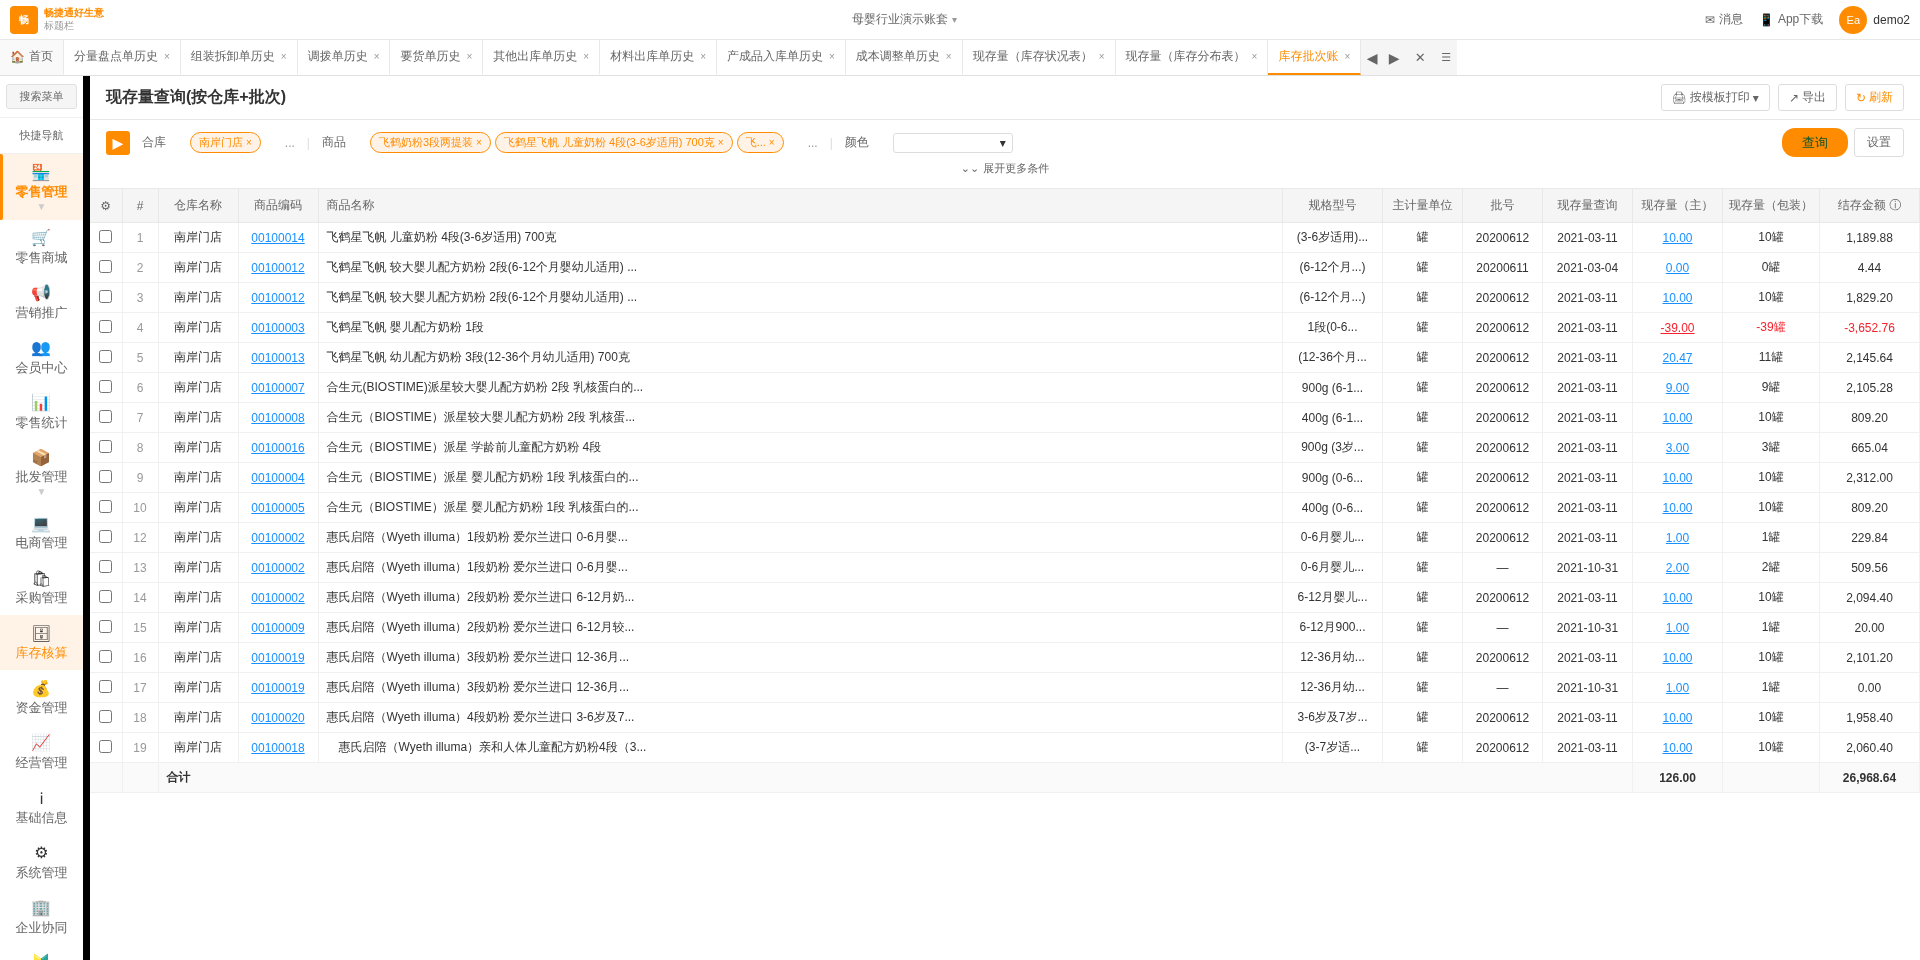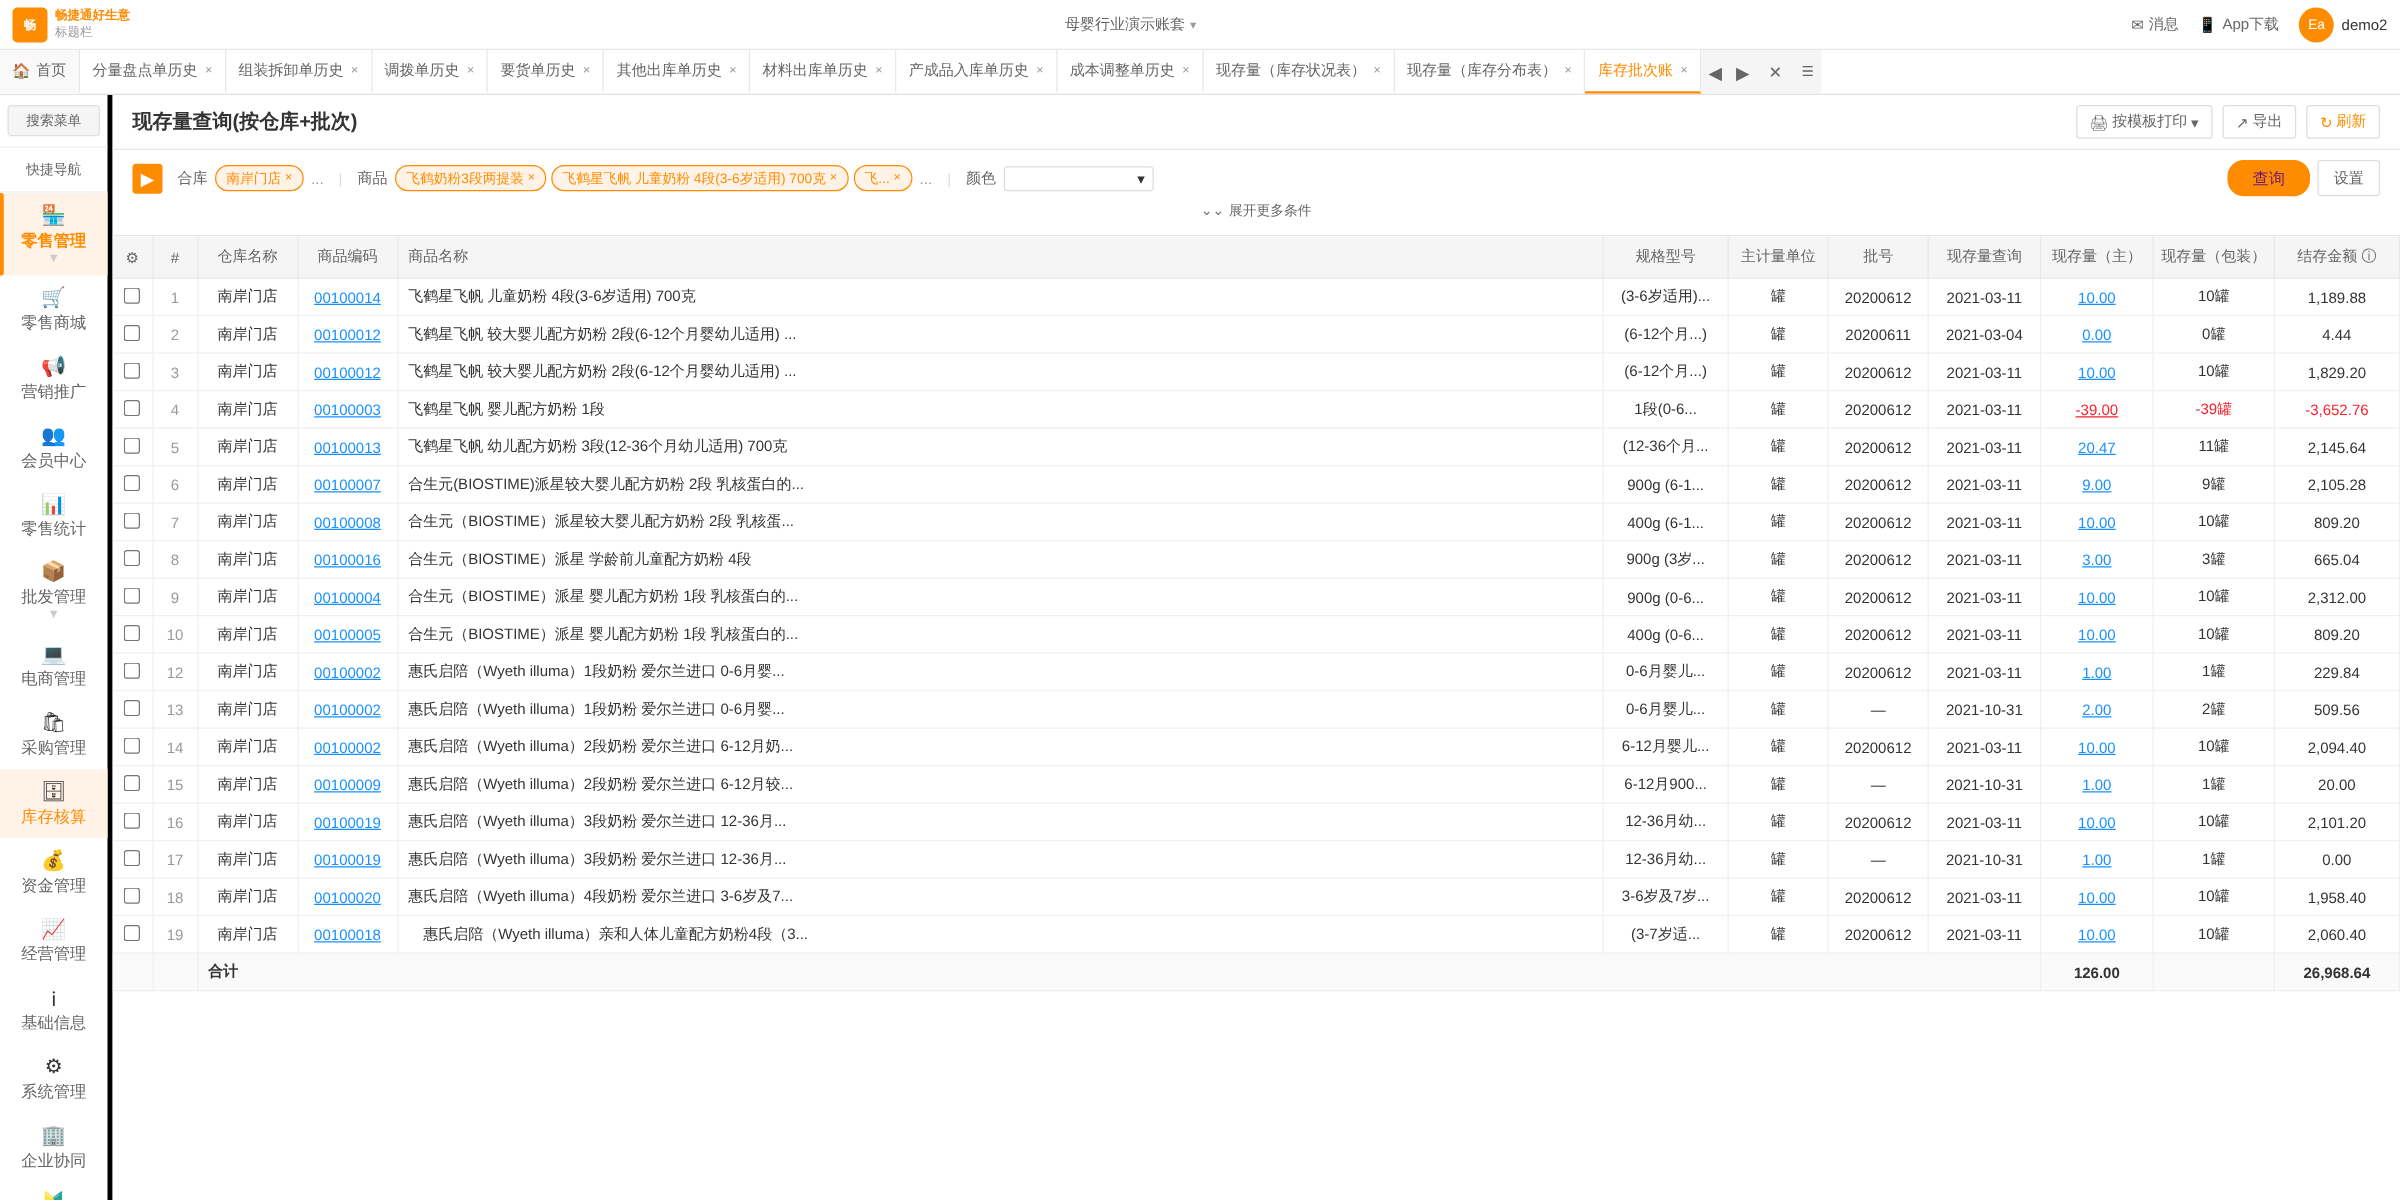--- a/index.html
+++ b/index.html
@@ -22,21 +22,21 @@
     .tab-item.home { color: #666; background: #f9f9f9; }
     .tab-item.active { color: #ff8c00; border-bottom: 2px solid #ff8c00; background: #fff; }
     .tab-item .close-btn { font-size: 10px; color: #999; margin-left: 2px; }
     .tab-nav-btn { display: flex; align-items: center; justify-content: center; width: 22px; background: #f5f5f5; cursor: pointer; border: none; font-size: 14px; color: #666; }
     .tab-close-all { display: flex; align-items: center; justify-content: center; width: 22px; background: #f5f5f5; cursor: pointer; border: none; color: #666; }
 
     
     .main-layout { display: flex; height: calc(960px - 76px); }
 
     
-    .sidebar { width: 90px; background: #fff; border-right: 4px solid #000000; display: flex; flex-direction: column; }
+    .sidebar { width: 90px; background: #fff; border-right: 7px solid #000000; display: flex; flex-direction: column; }
     .sidebar-search { padding: 8px 6px; border-bottom: 1px solid #f0f0f0; }
     .sidebar-search-btn { width: 100%; padding: 4px 0; background: #f5f5f5; border: 1px solid #e0e0e0; border-radius: 3px; font-size: 11px; color: #666; text-align: center; cursor: pointer; }
     .sidebar-nav { padding: 6px 0; border-bottom: 1px solid #f0f0f0; }
     .sidebar-nav-btn { width: 100%; padding: 4px 0; font-size: 11px; color: #666; text-align: center; cursor: pointer; background: none; border: none; }
     .sidebar-item { display: flex; flex-direction: column; align-items: center; padding: 8px 4px; cursor: pointer; position: relative; }
     .sidebar-item.active { background: #fff3e8; }
     .sidebar-item.active .sidebar-item-label { color: #ff8c00; }
     .sidebar-item-icon { width: 20px; height: 20px; margin-bottom: 2px; display: flex; align-items: center; justify-content: center; font-size: 16px; }
     .sidebar-item-label { font-size: 13px; color: #666; text-align: center; line-height: 1.3; }
     .sidebar-item.active::left { position: absolute; left: 0; top: 0; bottom: 0; width: 3px; background: #ff8c00; }
@@ -51,29 +51,29 @@
     .page-title { font-size: 16px; font-weight: bold; color: #333; }
     .page-actions { display: flex; align-items: center; gap: 8px; }
     .btn-template { display: flex; align-items: center; gap: 3px; padding: 4px 10px; border: 1px solid #ddd; border-radius: 3px; background: #fff; font-size: 12px; color: #666; cursor: pointer; }
     .btn-export { display: flex; align-items: center; gap: 3px; padding: 4px 10px; border: 1px solid #ddd; border-radius: 3px; background: #fff; font-size: 12px; color: #666; cursor: pointer; }
     .btn-refresh { display: flex; align-items: center; gap: 3px; padding: 4px 10px; border: 1px solid #ddd; border-radius: 3px; background: #fff; font-size: 12px; color: #ff8c00; cursor: pointer; }
 
     
     .filter-area { background: #fff; padding: 8px 16px; border-bottom: 1px solid #e8e8e8; }
     .filter-row { display: flex; align-items: center; gap: 12px; flex-wrap: wrap; }
     .filter-expand-btn { display: flex; align-items: center; justify-content: center; width: 24px; height: 24px; background: #ff8c00; border-radius: 3px; cursor: pointer; color: #fff; font-size: 14px; flex-shrink: 0; }
-    .filter-group { display: flex; align-items: center; gap: 6px; justify-content: center; }
+    .filter-group { display: flex; align-items: center; gap: 24px; justify-content: center; }
     .filter-label { font-size: 12px; color: #666; white-space: nowrap; }
     .filter-tag-container { display: flex; flex-wrap: wrap; gap: 4px; flex: 1; }
     .filter-tag { display: flex; align-items: center; gap: 3px; padding: 2px 8px; background: #fff3e8; border: 1px solid #ff8c00; border-radius: 12px; font-size: 11px; color: #ff8c00; }
     .filter-tag .tag-close { cursor: pointer; font-size: 10px; }
     .filter-more { font-size: 12px; color: #999; cursor: pointer; }
     .filter-divider { color: #ddd; }
     .product-tags { display: flex; align-items: center; gap: 4px; flex: 1; }
-    .btn-search { padding: 5px 20px; background: #ff8c00; color: #701a75; border: none; border-radius: 13px; font-size: 13px; cursor: pointer; }
+    .btn-search { padding: 5px 20px; background: #ff8c00; color: #14532d; border: none; border-radius: 13px; font-size: 13px; cursor: pointer; }
     .btn-settings { padding: 5px 12px; background: #fff; color: #666; border: 1px solid #ddd; border-radius: 3px; font-size: 12px; cursor: pointer; }
     .expand-more { display: flex; align-items: center; justify-content: center; padding: 4px 0; font-size: 11px; color: #666; cursor: pointer; gap: 4px; }
 
     
     .table-container { flex: 1; overflow: auto; background: #fff; }
     table { width: 100%; border-collapse: collapse; }
     thead tr { background: #f5f5f5; }
     th { padding: 8px 6px; text-align: center; font-size: 12px; color: #666; font-weight: normal; border-bottom: 1px solid #e8e8e8; border-right: 1px solid #e8e8e8; white-space: nowrap; }
     td { padding: 6px 6px; text-align: center; font-size: 12px; color: #333; border-bottom: 1px solid #f0f0f0; border-right: 1px solid #f0f0f0; white-space: nowrap; }
     .num-col { width: 36px; color: #999; }

